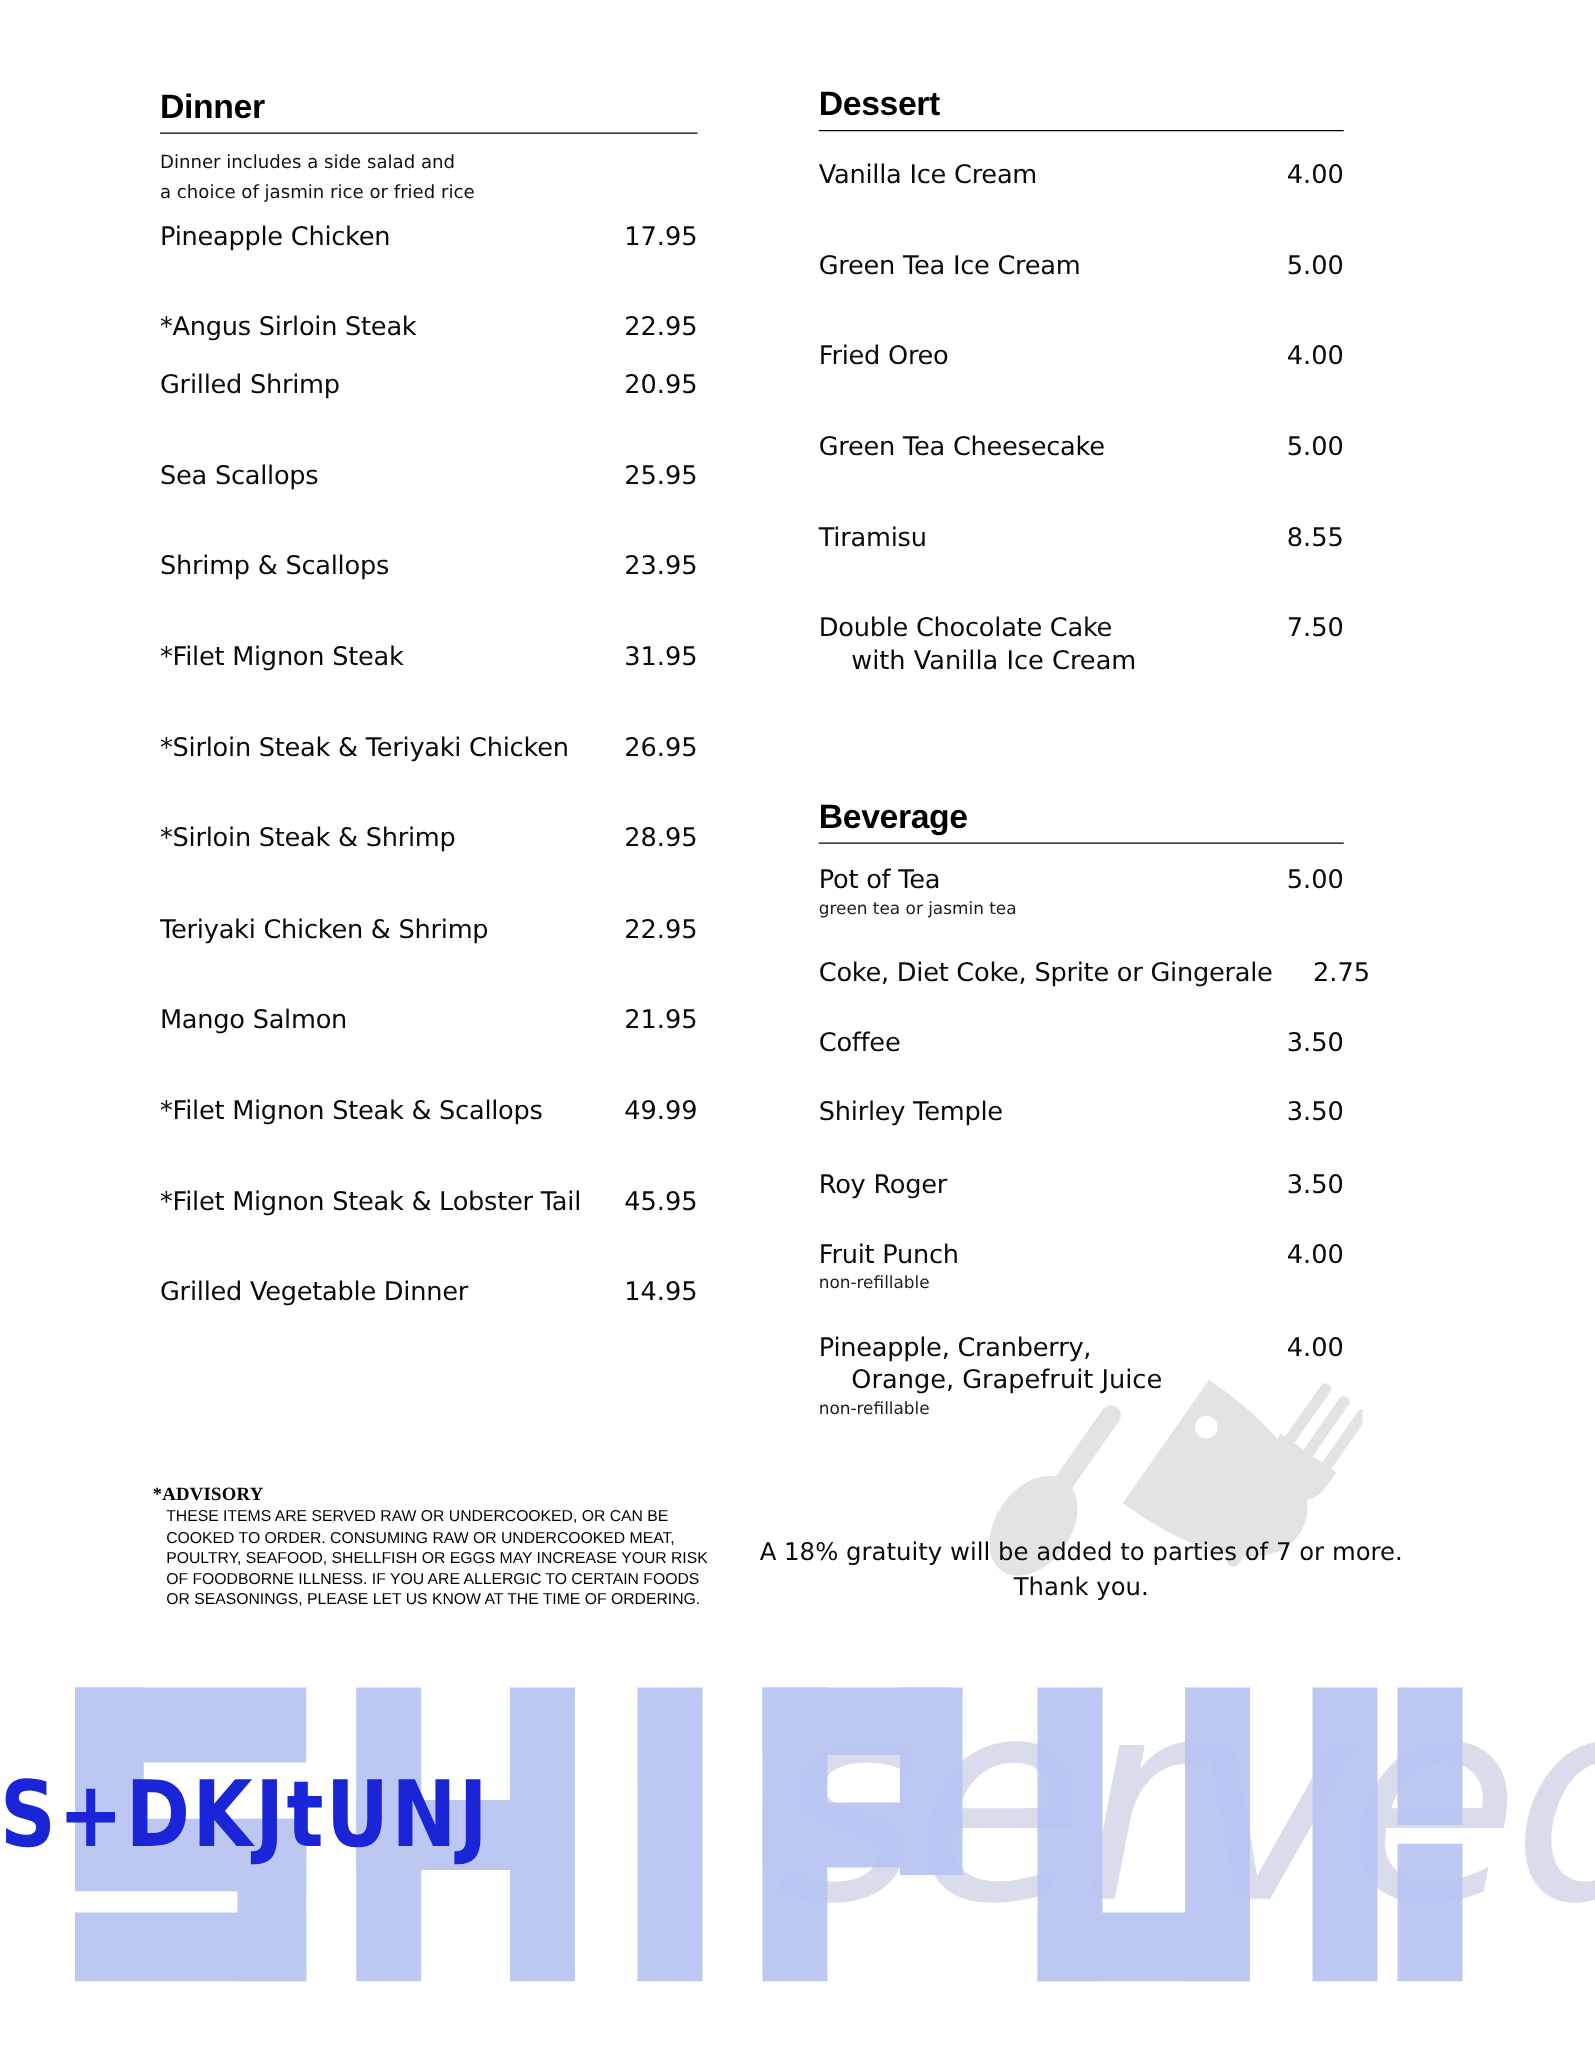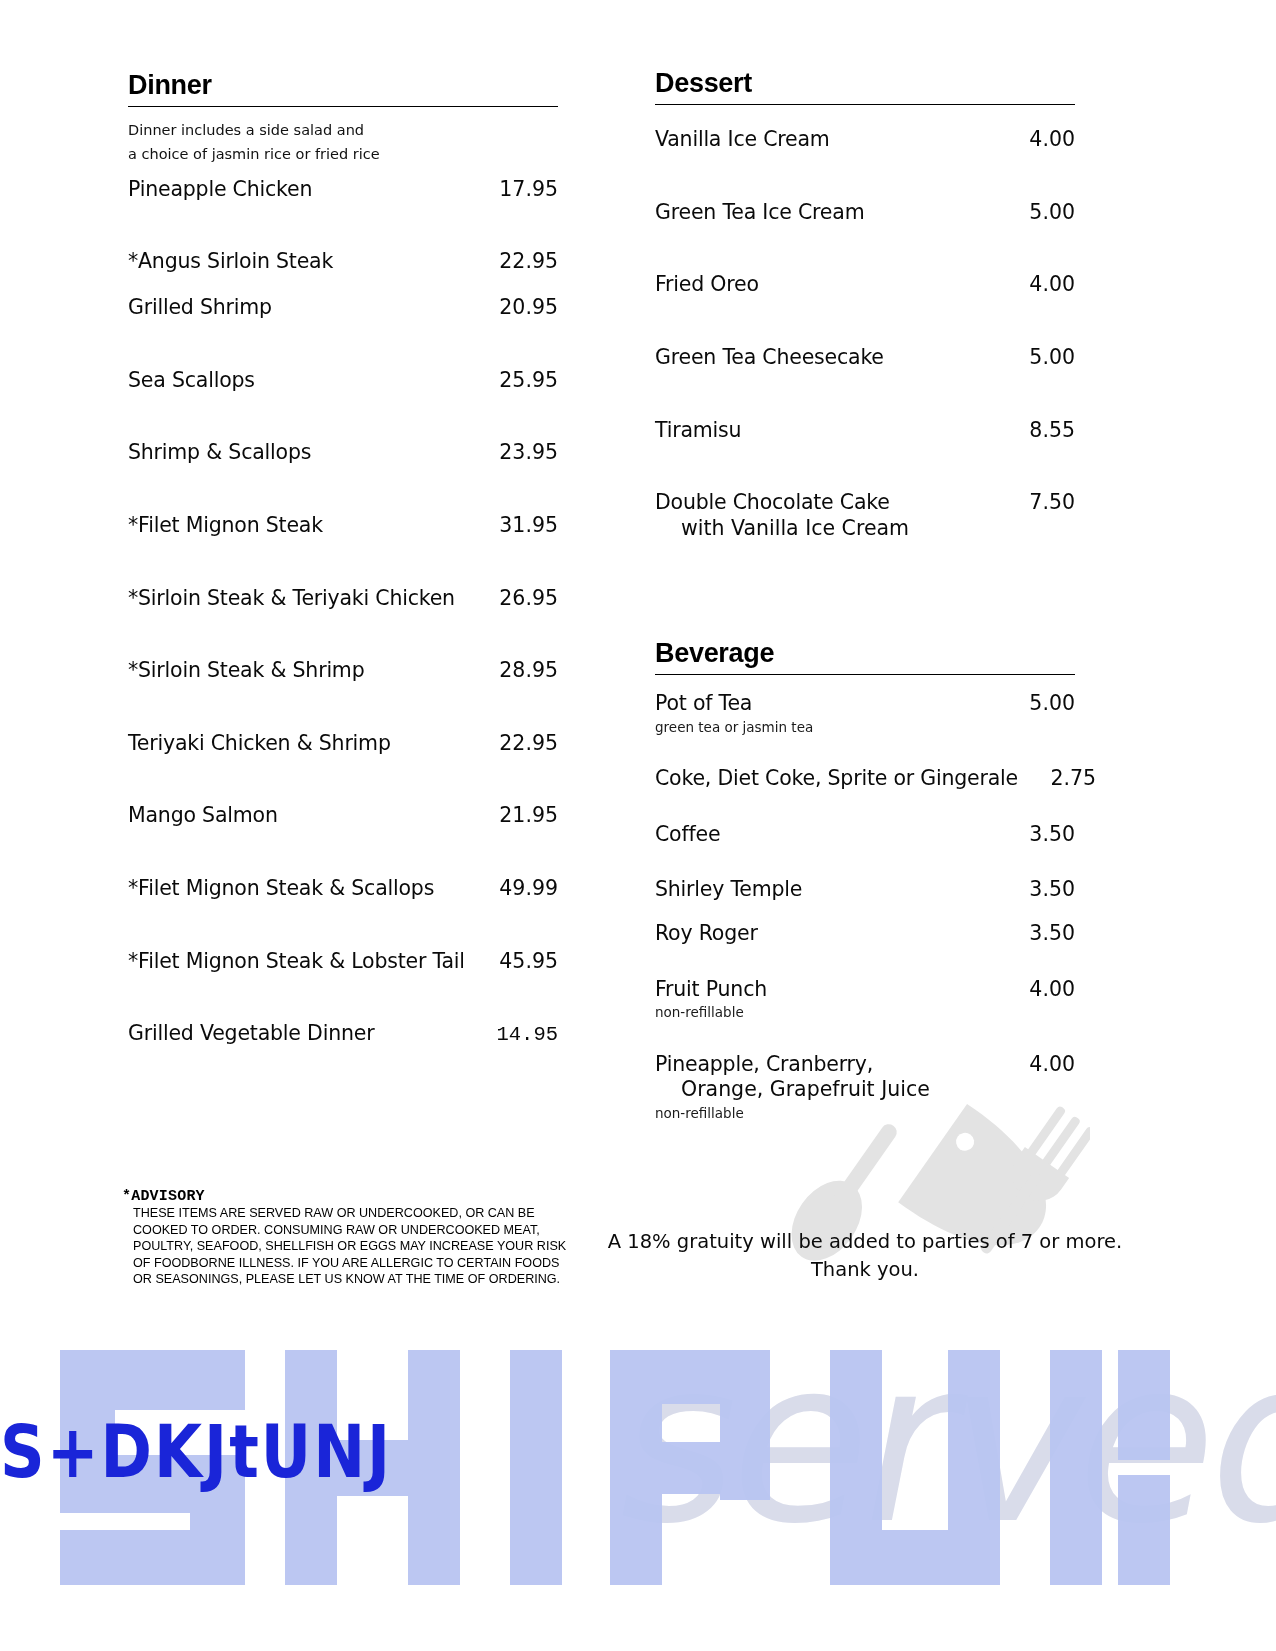--- a/index.html
+++ b/index.html
@@ -171,21 +171,21 @@
 
   
   .advisory {
     position: absolute;
     left: 122px;
     top: 1188px;
     width: 430px;
     z-index: 10;
   }
   .advisory-title {
-    font-family: Liberation Mono, monospace;
+    font-family: Liberation Serif, serif;
     font-size: 15px;
     font-weight: 700;
     color: #000;
     letter-spacing: 0.2px;
   }
   .advisory-body {
     font-family: "Liberation Sans", sans-serif;
     font-size: 12.6px;
     font-weight: 400;
     line-height: 1.32;
@@ -374,21 +374,21 @@
             <div class="item-main">
               <div class="item-name">*Filet Mignon Steak &amp; Lobster Tail</div>
               <div class="item-price" style="min-width: 80px;">45.95</div>
             </div>
           </div>
         </div>
         <div class="item" style="margin-bottom: 47px;">
           <div style="width: 100%;">
             <div class="item-main">
               <div class="item-name">Grilled Vegetable Dinner</div>
-              <div class="item-price" style="min-width: 80px; font-family: Liberation Mono, monospace;">14.95</div>
+              <div class="item-price" style="min-width: 80px;">14.95</div>
             </div>
           </div>
         </div>
       </div>
   </div>
 
   <div class="col col-right" style="top:68px;">
     <div class="section-head">Dessert</div>
     <div class="section-rule"></div>
     <div class="items" id="dessert-items" style="margin-top:22px;">
@@ -466,21 +466,21 @@
           </div>
         </div>
         <div class="item" style="margin-bottom: 30px;">
           <div style="width: 100%;">
             <div class="item-main">
               <div class="item-name">Coffee</div>
               <div class="item-price" style="min-width: 78px;">3.50</div>
             </div>
           </div>
         </div>
-        <div class="item" style="margin-bottom: 18px;">
+        <div class="item" style="margin-bottom: 32px;">
           <div style="width: 100%;">
             <div class="item-main">
               <div class="item-name">Shirley Temple</div>
               <div class="item-price" style="min-width: 78px;">3.50</div>
             </div>
           </div>
         </div>
         <div class="item" style="margin-bottom: 30px;">
           <div style="width: 100%;">
             <div class="item-main">

